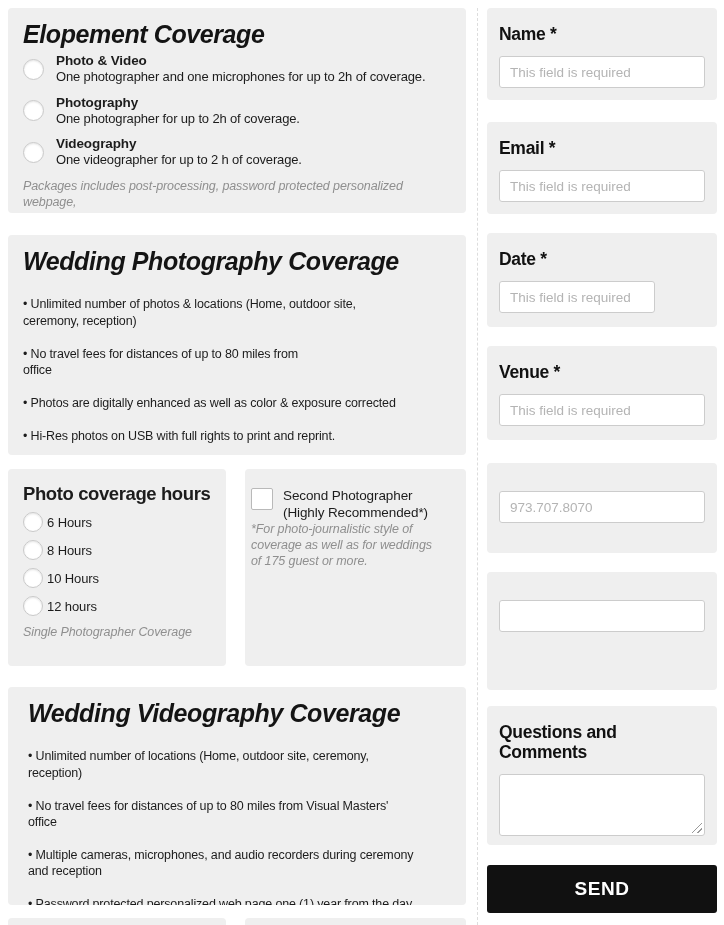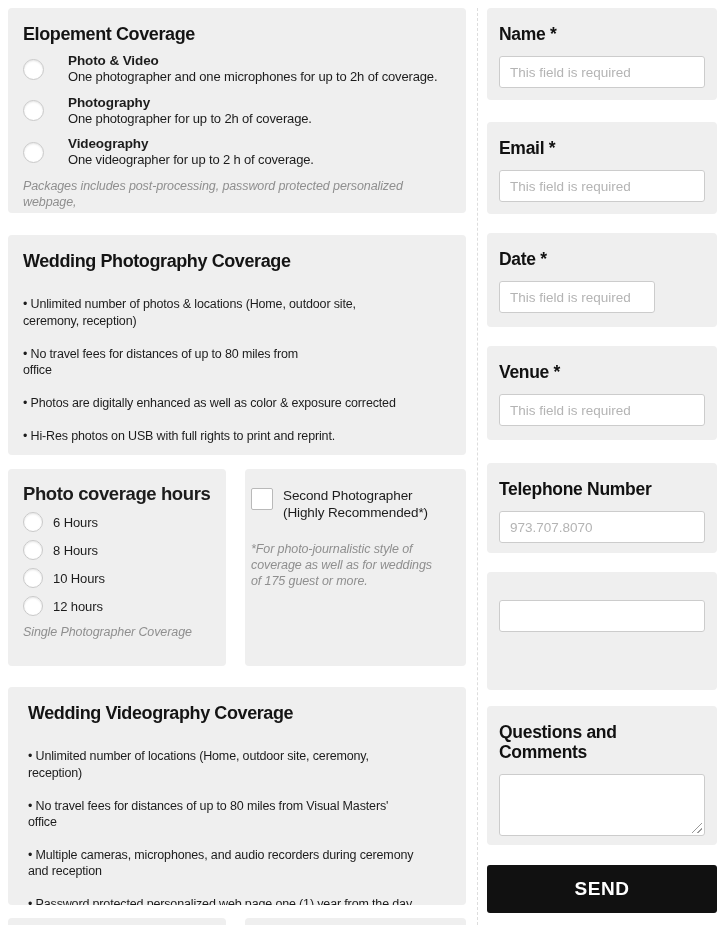--- a/index.html
+++ b/index.html
@@ -6,43 +6,43 @@
   html, body { width: 724px; height: 925px; overflow: hidden; background: #fff; }
   body { font-family: "Liberation Sans", "DejaVu Sans", sans-serif; color: #1c1c1c; }
 
   .page { display: flex; padding: 8px 7px 0 8px; align-items: flex-start; }
   .col-left { width: 458px; flex: none; }
   .col-right { width: 230px; flex: none; }
   .divider { width: 0; height: 917px; border-left: 1px dashed #ddd; margin: 0 9px 0 11px; flex: none; }
 
   .panel { background: #efefef; border-radius: 4px; padding: 14px 15px; overflow: hidden; }
 
-  h2.sec-title { font-size: 18px; line-height: 21px; letter-spacing: -0.4px; color: #141414; font-weight: bold; margin: 2px 0 8px; }
+  h2.sec-title { font-size: 25px; line-height: 21px; letter-spacing: -0.4px; color: #141414; font-weight: bold; margin: 2px 0 8px; font-style: italic; }
 
   
-  .opt { display: flex; align-items: center; gap: 24px; margin-top: 9px; cursor: pointer; }
+  .opt { display: flex; align-items: center; gap: 12px; margin-top: 9px; cursor: pointer; }
   .opt input[type="radio"], .hour-opt input[type="radio"] {
     -webkit-appearance: none; appearance: none; flex: none;
     width: 21px; height: 21px; border-radius: 50%;
     border: 1px solid #c9c9c9; background: #fff;
     box-shadow: inset 0 1px 2px rgba(0,0,0,.10);
   }
   .opt-label { display: block; font-size: 13.5px; font-weight: bold; line-height: 16px; letter-spacing: -0.1px; }
   .opt-desc  { display: block; font-size: 13px; line-height: 16.5px; letter-spacing: -0.15px; }
 
   .note { margin-top: 10px; font-style: italic; color: #8f8f8f; font-size: 12.5px; line-height: 16px; letter-spacing: -0.1px; white-space: pre-line; }
 
   .bullets { margin-top: 4px; font-size: 12.5px; line-height: 16.4px; letter-spacing: -0.15px; white-space: pre-line; }
 
   .row-2col { display: flex; gap: 19px; }
   .panel-hours { width: 218px; flex: none; }
   .panel-second { width: 221px; flex: none; padding: 19px 6px; }
 
   .hours-title { font-size: 18.5px; line-height: 20px; letter-spacing: -0.4px; font-weight: bold; margin: 1px 0 6px; }
-  .hour-opt { display: flex; align-items: center; gap: 10px; margin-top: 8px; cursor: pointer; }
+  .hour-opt { display: flex; align-items: center; gap: 4px; margin-top: 8px; cursor: pointer; }
   .hour-opt input[type="radio"] { width: 20px; height: 20px; }
   .hour-label { font-size: 13px; letter-spacing: -0.1px; }
 
   .sp-row { display: flex; gap: 10px; align-items: flex-start; cursor: pointer; }
   .sp-row input[type="checkbox"] {
     -webkit-appearance: none; appearance: none; flex: none;
     width: 22px; height: 22px; border: 1px solid #b9b9b9; border-radius: 2px; background: #fff;
   }
   .sp-label { font-size: 13.5px; line-height: 16.5px; letter-spacing: -0.1px; width: 152px; }
 
@@ -145,21 +145,21 @@
           <span class="hour-label">12 hours</span>
         </label>
         <p class="note" style="margin-top:8px">Single Photographer Coverage</p>
       </section>
 
       <section class="panel panel-second" style="height:197px">
         <label class="sp-row">
           <input type="checkbox" style="">
           <span class="sp-label">Second Photographer (Highly Recommended*)</span>
         </label>
-        <p class="note" style="margin-top:20px">*For photo-journalistic style of
+        <p class="note" style="margin-top:0">*For photo-journalistic style of
 coverage as well as for weddings
 of 175 guest or more.</p>
       </section>
     </div>
 
     <section class="panel mb13" style="height:218px">
       <h2 class="sec-title">Wedding Videography Coverage</h2>
       <div class="bullets">
         <p>• Unlimited number of locations (Home, outdoor site, ceremony,
 reception)</p>
@@ -197,21 +197,20 @@
       <div class="field-label">Date *</div>
       <input type="text" class="text-input narrow" placeholder="This field is required" style="">
     </section>
 
     <section class="panel field mb23" style="height:94px">
       <div class="field-label">Venue *</div>
       <input type="text" class="text-input" placeholder="This field is required" style="">
     </section>
 
     <section class="panel field mb19" style="height:90px">
-      <div class="field-label">Telephone Number</div>
       <input type="text" class="text-input" placeholder="973.707.8070" style="">
     </section>
 
     <section class="panel field mb16" style="height:118px">
       <input type="text" class="text-input" placeholder="" style="">
     </section>
 
     <section class="panel field" style="height:139px">
       <div class="field-label">Questions and
 Comments</div>

